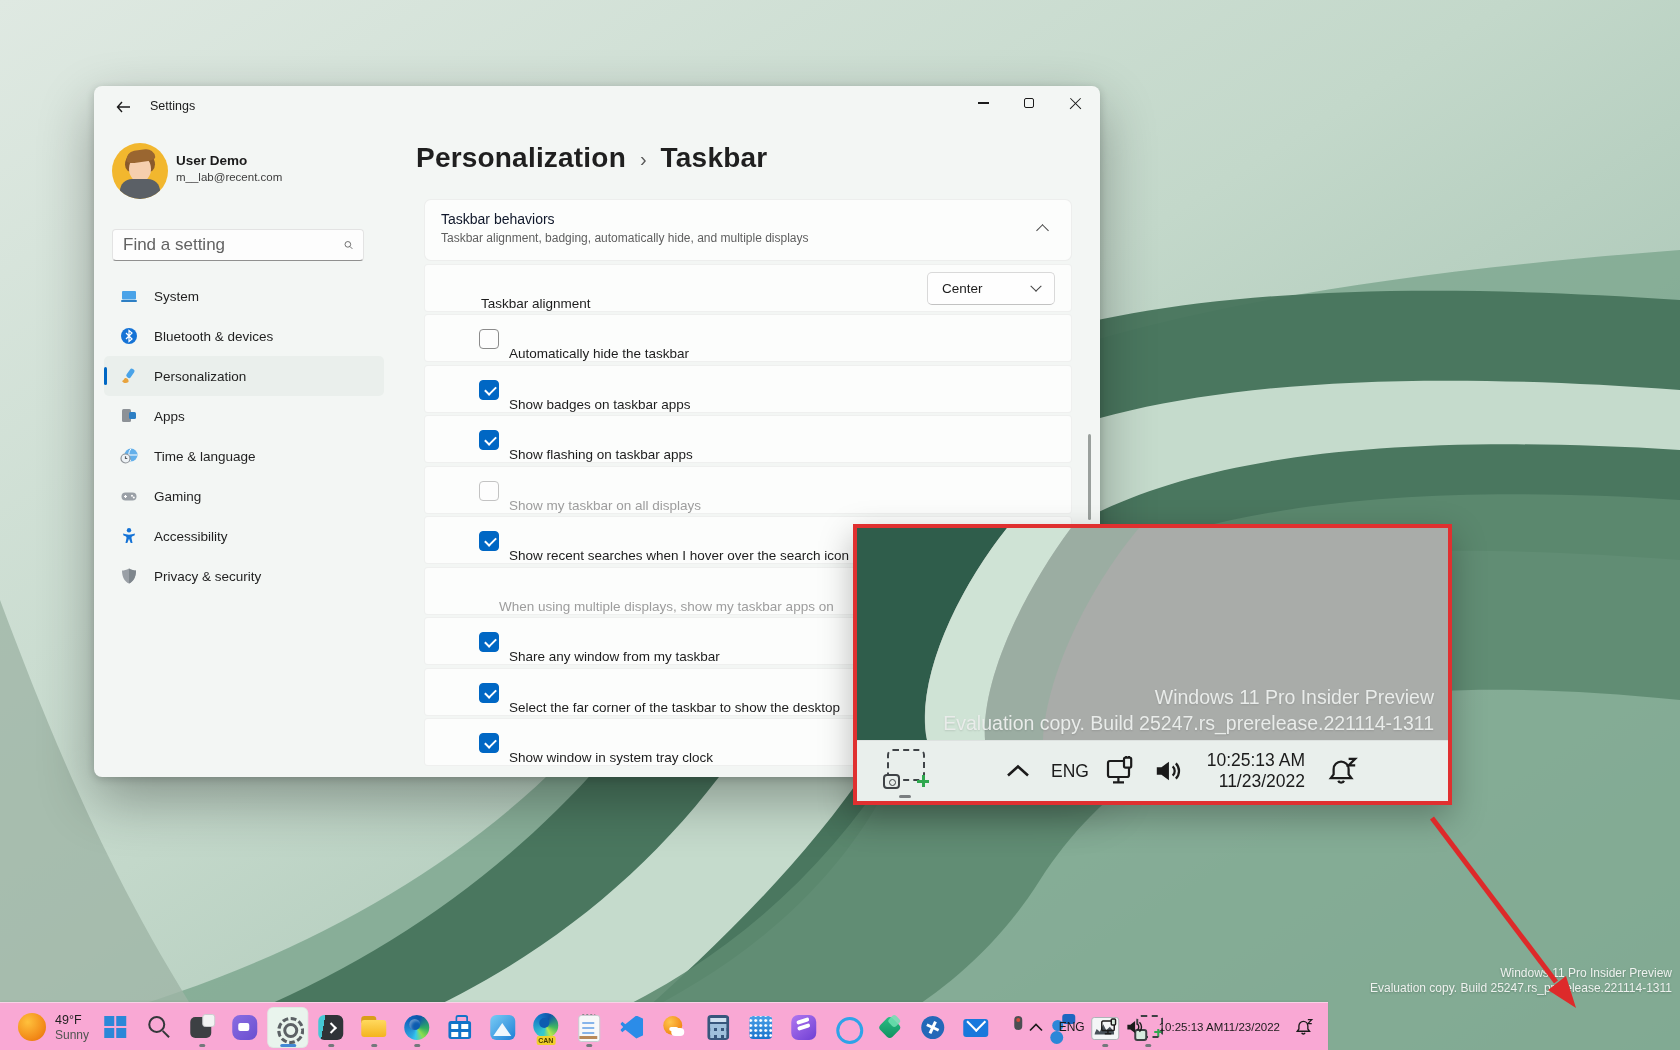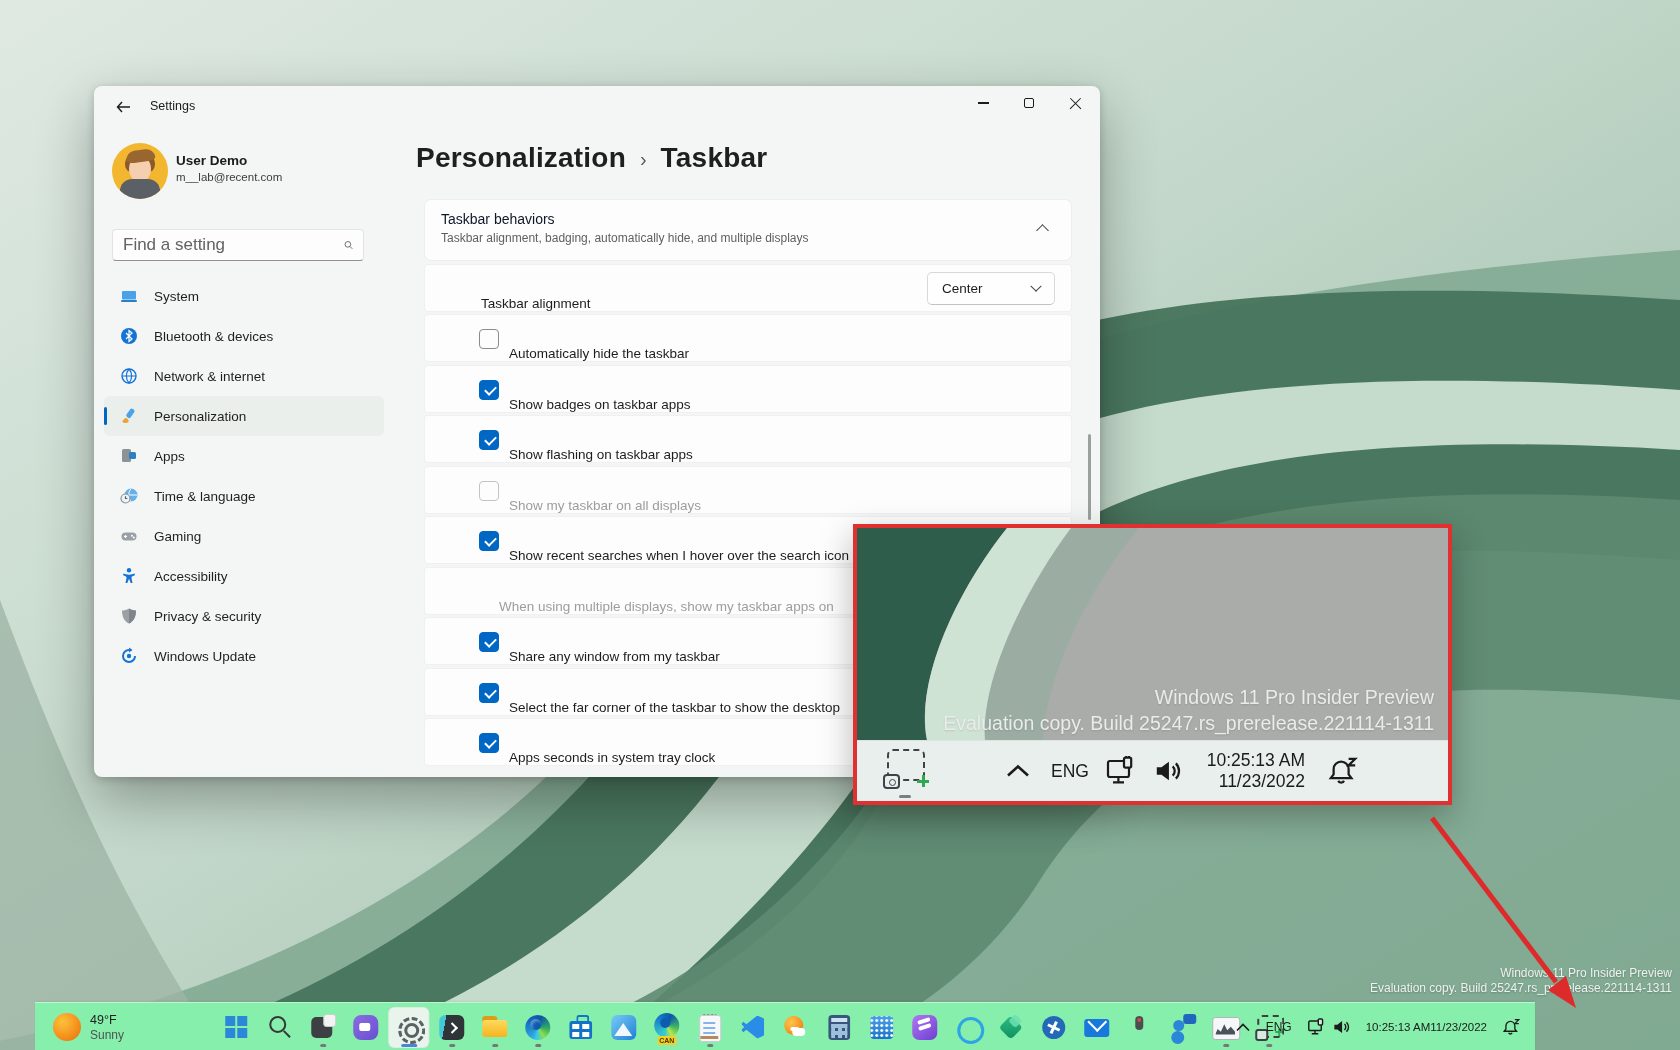--- a/index.html
+++ b/index.html
@@ -96,22 +96,22 @@
   .ib-abs { position:absolute; top:50%; transform:translateY(-50%); }
   .ib-chev { left:148px; } .ib-eng { left:194px; font-size:17.5px; color:#1b1b1b; }
   .ib-net { left:248px; } .ib-spk { left:296px; }
   .ib-clock { left:332px; width:116px; text-align:right; font-size:17.5px; line-height:21px; color:#1b1b1b; }
   .ib-bell { left:470px; }
 
   
   #arrow { position:absolute; inset:0; z-index:60; pointer-events:none; }
 
   
-  #taskbar { position:absolute; left:0; bottom:0; width:1500px; height:48px; z-index:30;
-    background:#86efac; border-top:1px solid rgba(255,255,255,.45); box-shadow:0 -1px 2px rgba(0,0,0,.05);margin-left:35px; }
+  #taskbar { position:absolute; left:0; bottom:0; width:1328px; height:48px; z-index:30;
+    background:#f9a8d4; border-top:1px solid rgba(255,255,255,.45); box-shadow:0 -1px 2px rgba(0,0,0,.05); }
   .weather { position:absolute; left:10px; top:5px; display:flex; align-items:center; gap:9px; height:38px; padding:0 8px; border-radius:5px; }
   .sun { width:28px; height:28px; border-radius:50%; background:radial-gradient(circle at 35% 32%, #ffc13c, #f28a18 65%, #e06c07); }
   .w-temp { font-size:12.5px; color:#1f1f1f; line-height:15px; }
   .w-cond { font-size:12px; color:#4f5450; line-height:14px; }
   #tb-center { position:absolute; left:50%; top:0; transform:translateX(-53%); height:48px; display:flex; align-items:center; }
   .tb-app { position:relative; width:41px; height:41px; margin:0 1px; border-radius:6px; display:flex; align-items:center; justify-content:center; }
   .tb-app.active { background:#e9f4ed; box-shadow:inset 0 0 0 1px rgba(0,0,0,.04); }
   .run-dot { position:absolute; bottom:1px; left:50%; transform:translateX(-50%); width:6px; height:3px; border-radius:2px; background:#73787b; }
   .tb-app.active .run-dot { width:16px; background:#4288d4; }
   .badge { position:absolute; bottom:3px; left:50%; transform:translateX(-50%); background:#f2cf2c; color:#4a3b00;
@@ -263,29 +263,20 @@
         </div>
         <div class="nav-item">
           <span class="nav-ic">
               <svg width="18" height="18" viewBox="0 0 18 18">
                 <circle cx="9" cy="9" r="8" fill="#1573d6"></circle>
                 <path d="M6 6 L12 12 L9 14.5 L9 3.5 L12 6 L6 12" stroke="#fff" stroke-width="1.2" fill="none"></path>
               </svg>
             </span>
           <span class="nav-label">Bluetooth &amp; devices</span>
         </div>
-        <div class="nav-item">
-          <span class="nav-ic">
-              <svg width="18" height="18" viewBox="0 0 18 18">
-                <circle cx="9" cy="9" r="7" stroke="#1573d6" stroke-width="1.4" fill="none"></circle>
-                <path d="M2 9 H16 M9 2 C5.5 6 5.5 12 9 16 C12.5 12 12.5 6 9 2" stroke="#1573d6" stroke-width="1.2" fill="none"></path>
-              </svg>
-            </span>
-          <span class="nav-label">Network &amp; internet</span>
-        </div>
         <div class="nav-item selected">
           <span class="nav-ic">
               <svg width="18" height="18" viewBox="0 0 18 18">
                 <rect x="8" y="1" width="5" height="10" rx="2" transform="rotate(35 10 6)" fill="#4aa3e8"></rect>
                 <path d="M5 11 C7 11 9 12 8.5 15 C6 17 3 16 2 14 C3.5 13.5 4 12 5 11 Z" fill="#e8a33d"></path>
               </svg>
             </span>
           <span class="nav-label">Personalization</span>
         </div>
         <div class="nav-item">
@@ -329,30 +320,20 @@
           <span class="nav-label">Accessibility</span>
         </div>
         <div class="nav-item">
           <span class="nav-ic">
               <svg width="18" height="18" viewBox="0 0 18 18">
                 <path d="M9 1.5 C11.5 3 14 3.5 16 3.5 C16 10 13.5 14.5 9 16.5 C4.5 14.5 2 10 2 3.5 C4 3.5 6.5 3 9 1.5 Z" fill="#9aa0a6"></path>
                 <path d="M9 1.5 C11.5 3 14 3.5 16 3.5 C16 10 13.5 14.5 9 16.5 Z" fill="#7e868c"></path>
               </svg>
             </span>
           <span class="nav-label">Privacy &amp; security</span>
-        </div>
-        <div class="nav-item">
-          <span class="nav-ic">
-              <svg width="18" height="18" viewBox="0 0 18 18">
-                <path d="M15 9 A6 6 0 1 1 9 3" stroke="#1573d6" stroke-width="2" fill="none"></path>
-                <path d="M9 0.5 L12.5 3 L9 5.5 Z" fill="#1573d6"></path>
-                <circle cx="9" cy="9" r="2.2" fill="#1573d6"></circle>
-              </svg>
-            </span>
-          <span class="nav-label">Windows Update</span>
         </div>
       </div>
     </div>
 
     <div class="crumb">
       <span class="part">Personalization</span>
       <span class="sep">›</span>
       <span class="part">Taskbar</span>
     </div>
 
@@ -396,21 +377,21 @@
       <div class="row">
         <span class="checkbox checked"></span>
         <span class="rlabel">Share any window from my taskbar</span>
       </div>
       <div class="row">
         <span class="checkbox checked"></span>
         <span class="rlabel">Select the far corner of the taskbar to show the desktop</span>
       </div>
       <div class="row">
         <span class="checkbox checked"></span>
-        <span class="rlabel">Apps seconds in system tray clock</span>
+        <span class="rlabel">Show window in system tray clock</span>
       </div>
     </div>
 
     <div class="scrollbar"></div>
   </div>
 
   <div id="inset">
     <div class="inset-wall">
       <svg width="599" height="212" viewBox="0 0 599 212" preserveAspectRatio="none">
         <rect width="599" height="212" fill="#a9aca9"></rect>

